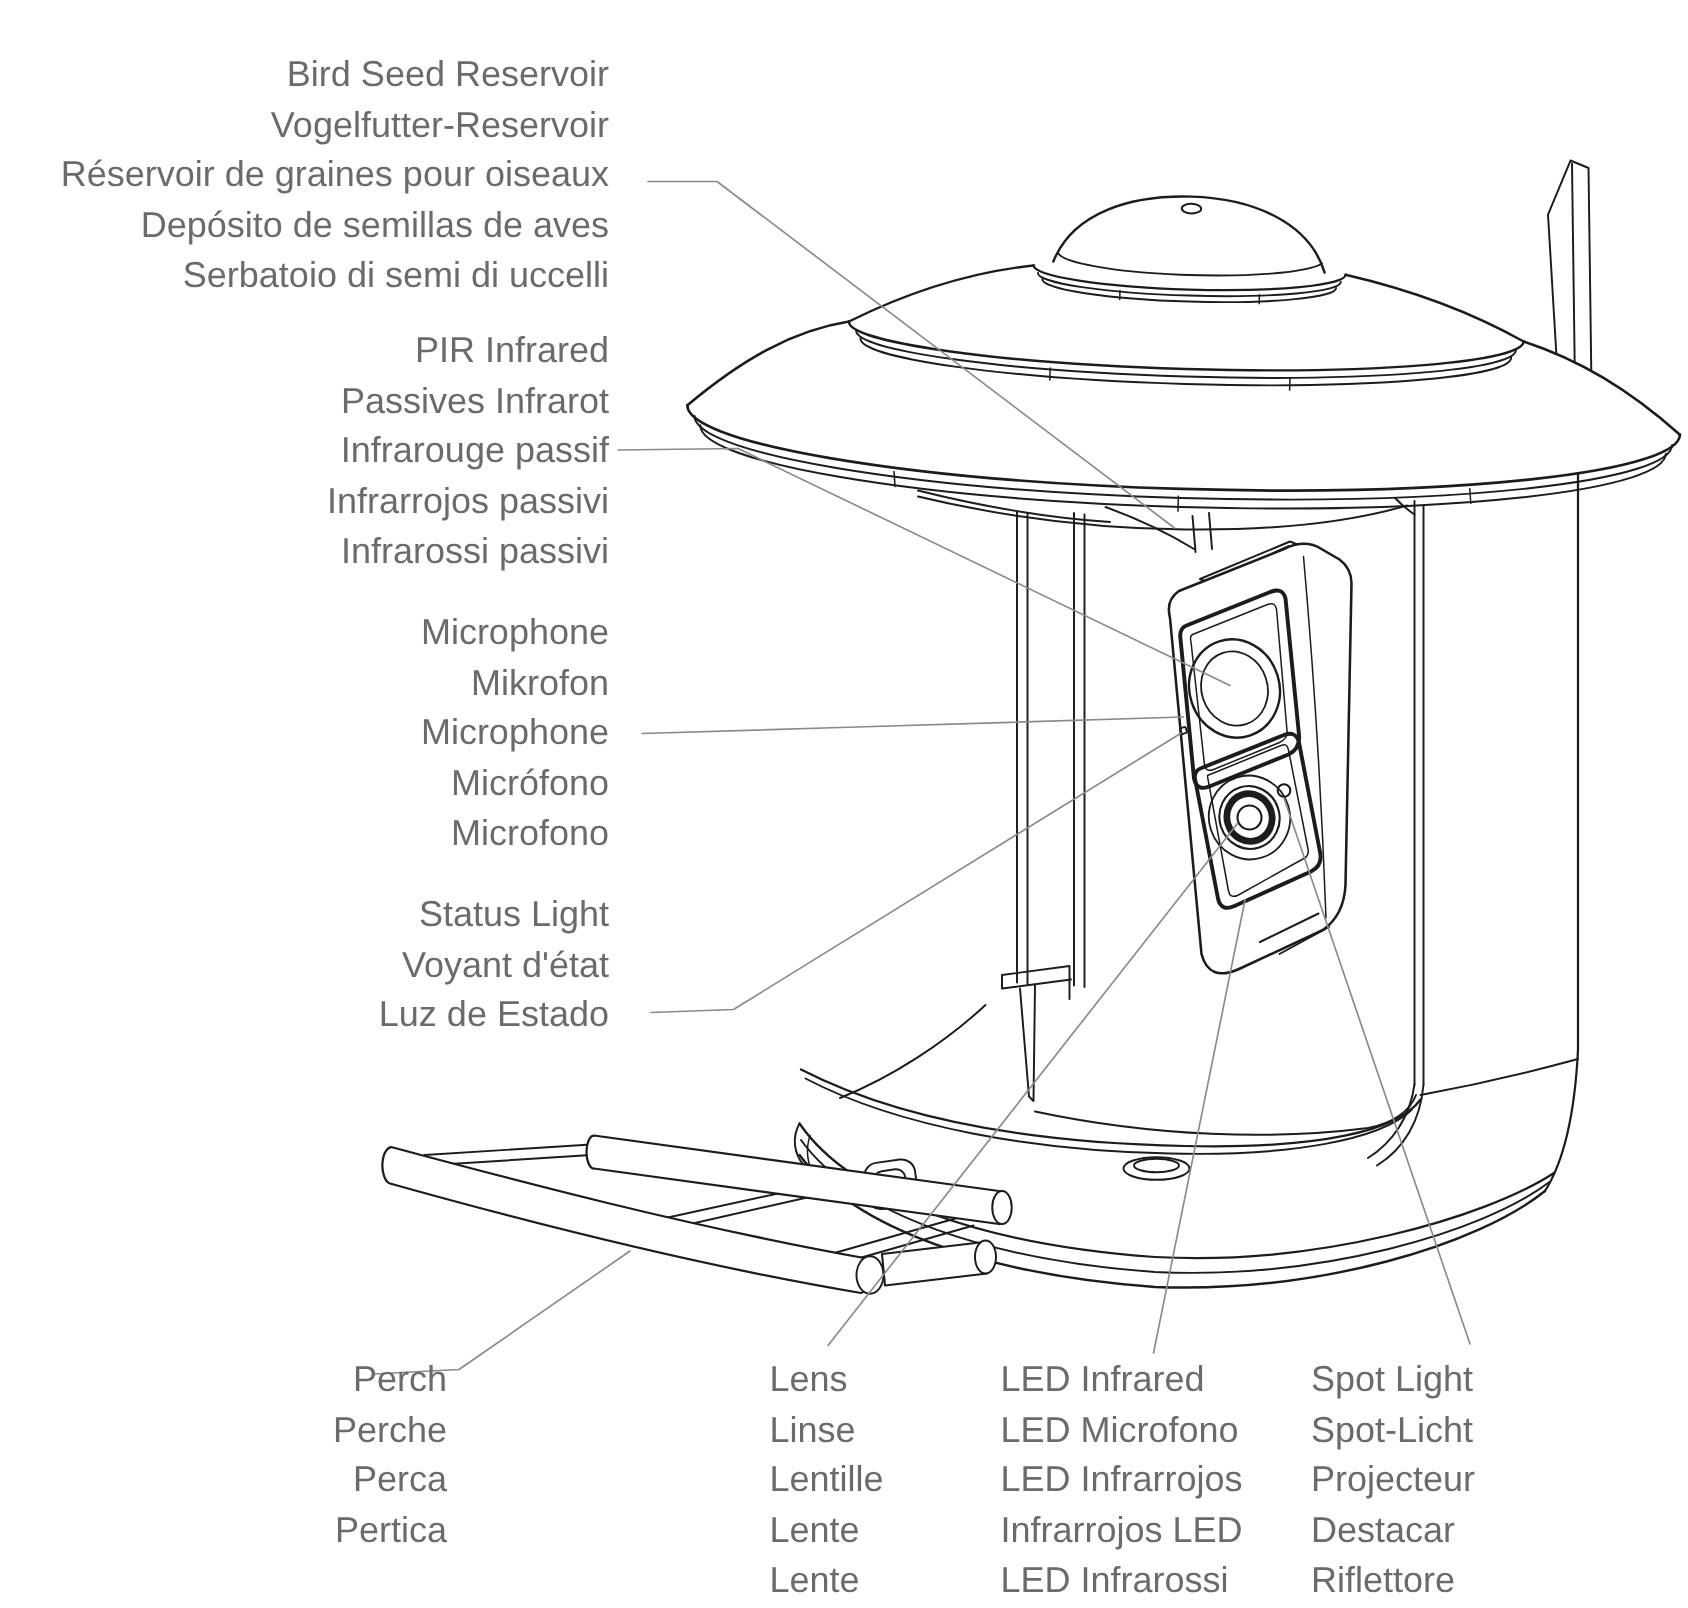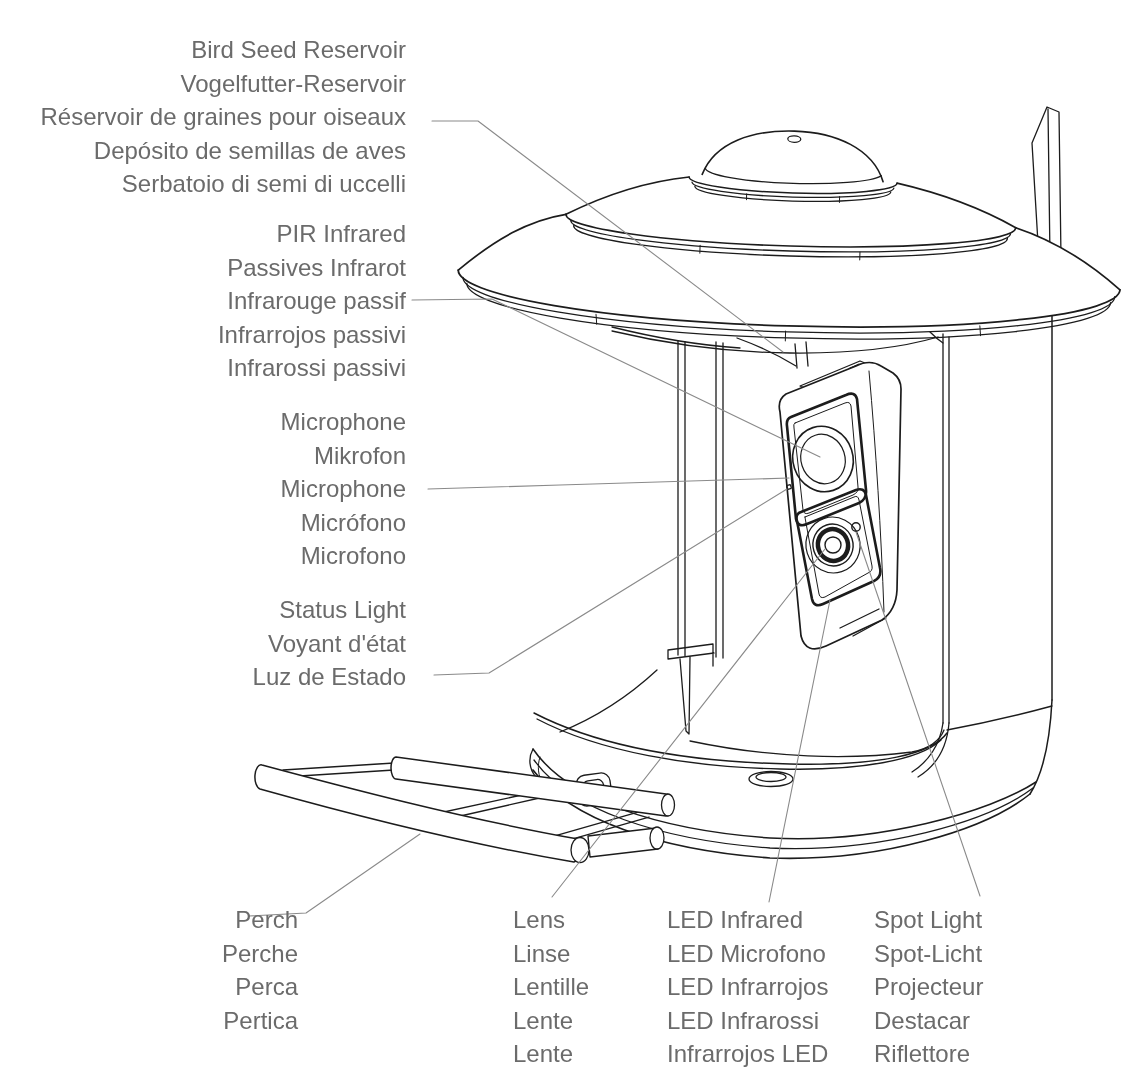--- a/index.html
+++ b/index.html
@@ -185,22 +185,22 @@
     <div>Linse</div>
     <div>Lentille</div>
     <div>Lente</div>
     <div>Lente</div>
   </div>
 
   <div class="lbl" style="top:903px;left:667px">
     <div>LED Infrared</div>
     <div>LED Microfono</div>
     <div>LED Infrarrojos</div>
+    <div>Infrarrojos LED</div>
     <div>LED Infrarossi</div>
-    <div>Infrarrojos LED</div>
   </div>
 
   <div class="lbl" style="top:903px;left:874px">
     <div>Spot Light</div>
     <div>Spot-Licht</div>
     <div>Projecteur</div>
     <div>Destacar</div>
     <div>Riflettore</div>
   </div>
 

